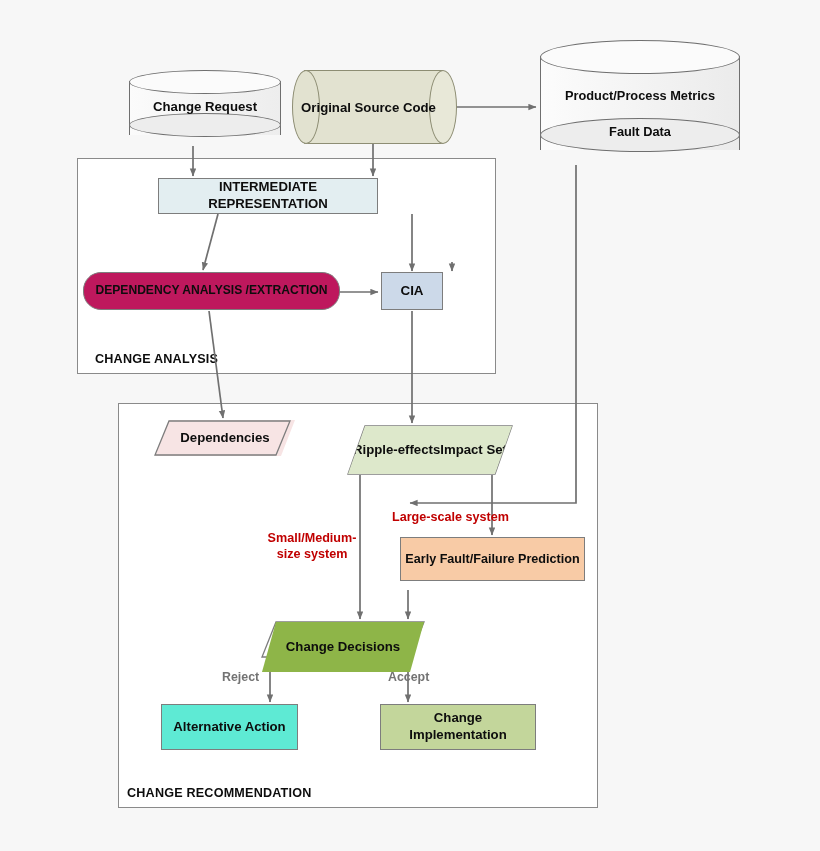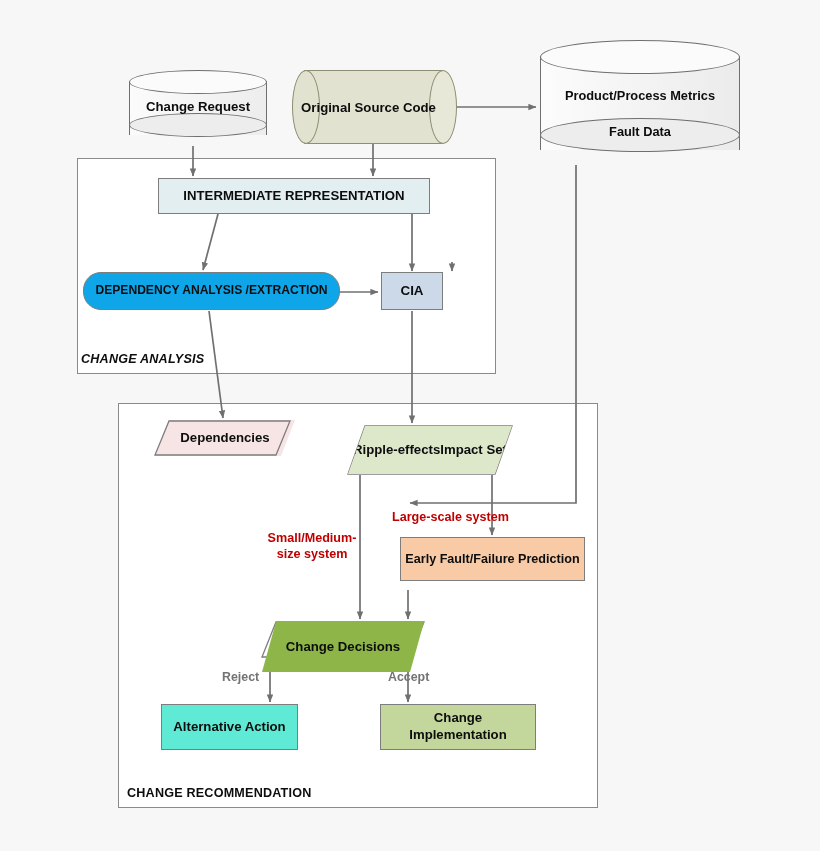--- a/index.html
+++ b/index.html
@@ -80,21 +80,21 @@
     position:absolute;font-size:12.6px;font-weight:bold;
     color:#c00000;text-align:center;line-height:1.25;
   }
 </style>
 </head>
 <body>
 
 <div id="stage">
 
   <div class="abs group" style="left:77px;top:158px;width:419px;height:216px;"></div>
-  <div class="abs group-label" style="left:81px;top:352px;font-style:italic;">CHANGE ANALYSIS</div>
+  <div class="abs group-label" style="left:95px;top:352px;">CHANGE ANALYSIS</div>
 
   <div class="abs group" style="left:118px;top:403px;width:480px;height:405px;"></div>
   <div class="abs group-label" style="left:127px;top:786px;">CHANGE RECOMMENDATION</div>
 
   <svg class="edges">
     <defs>
       <marker id="ah" markerWidth="9" markerHeight="9" refX="7.6" refY="3.2" orient="auto" markerUnits="userSpaceOnUse">
         <path d="M0,0 L8,3.2 L0,6.4 z" fill="#707070"></path>
       </marker>
     </defs>
@@ -125,21 +125,21 @@
       <path d="M360,475 L360,619"></path>
 
       <path d="M408,590 L408,619"></path>
 
       <path d="M270,658 L270,702"></path>
 
       <path d="M408,658 L408,702"></path>
     </g>
   </svg>
 
-  <div class="cyl" style="left:129px;top:70px;width:128px;height:76px;padding-left:10px;">
+  <div class="cyl" style="left:129px;top:70px;width:152px;height:76px;">
     <div class="body" style="top:11px;height:54px;background:linear-gradient(to right,#fbfbfb,#ededed);"></div>
     <div class="bot" style="top:43px;height:22px;background:#ededed;"></div>
     <div class="top" style="top:0px;height:22px;background:#fbfbfb;"></div>
     <div class="txt" style="top:30px;font-size:13.2px;">Change Request</div>
   </div>
 
   <div class="hcyl" style="left:292px;top:70px;width:165px;height:74px;">
     <div class="body" style="left:12px;right:14px;background:#e2e2d0;"></div>
     <div class="cap" style="left:0px;width:26px;background:#e2e2d0;"></div>
     <div class="cap" style="right:0px;width:26px;background:#e8e8d8;"></div>
@@ -147,26 +147,26 @@
   </div>
 
   <div class="cyl" style="left:540px;top:40px;width:200px;height:126px;">
     <div class="body" style="top:16px;height:94px;background:linear-gradient(to right,#fcfcfc,#ebebeb);"></div>
     <div class="bot" style="top:78px;height:32px;background:#ededed;"></div>
     <div class="top" style="top:0px;height:32px;background:#fbfbfb;"></div>
     <div class="txt" style="top:49px;font-size:12.8px;">Product/Process Metrics</div>
     <div class="txt" style="top:85px;font-size:12.8px;">Fault Data</div>
   </div>
 
-  <div class="abs node bold" style="left:158px;top:178px;width:272px;height:36px;background:#e3eef1;font-size:13.2px;">
+  <div class="abs node bold" style="left:158px;top:178px;width:220px;height:36px;background:#e3eef1;font-size:13.2px;">
     <span>INTERMEDIATE REPRESENTATION</span>
   </div>
 
 
-  <div class="abs node bold" style="left:83px;top:272px;width:257px;height:38px;background:#0ea5e9;font-size:12.1px;border-radius:18px;">
+  <div class="abs node bold" style="left:83px;top:272px;width:257px;height:38px;background:#be185d;font-size:12.1px;border-radius:18px;">
     <span>DEPENDENCY ANALYSIS /EXTRACTION</span>
   </div>
 
   <div class="abs node bold" style="left:381px;top:272px;width:62px;height:38px;background:#ccd9e9;font-size:13.4px;">
     <span>CIA</span>
   </div>
 
   <div class="abs para" style="left:155px;top:420px;width:140px;height:36px;background:#f7e4e4;font-size:13.2px;
               clip-path:polygon(10% 0,100% 0,90% 100%,0 100%);
               border:0;">

